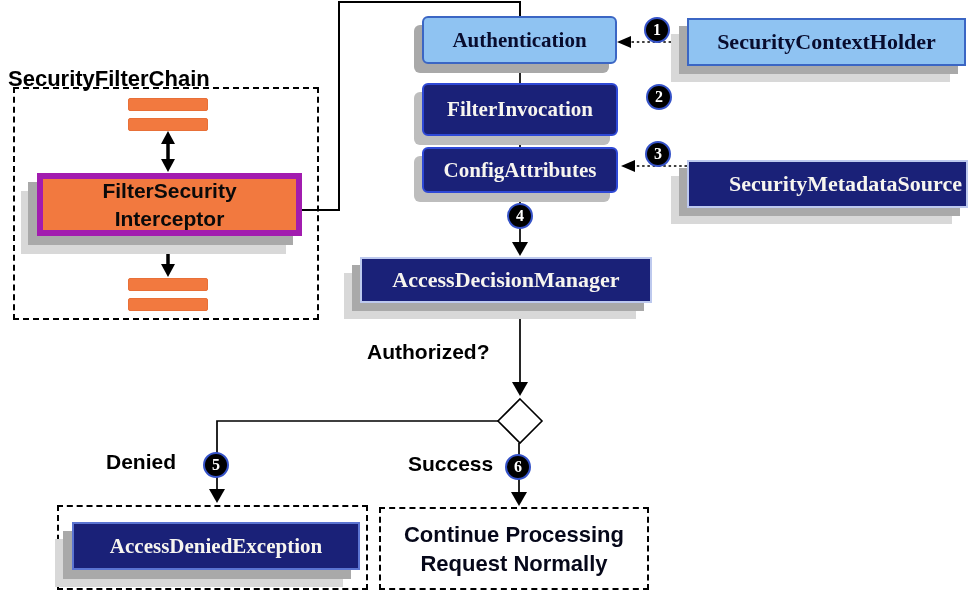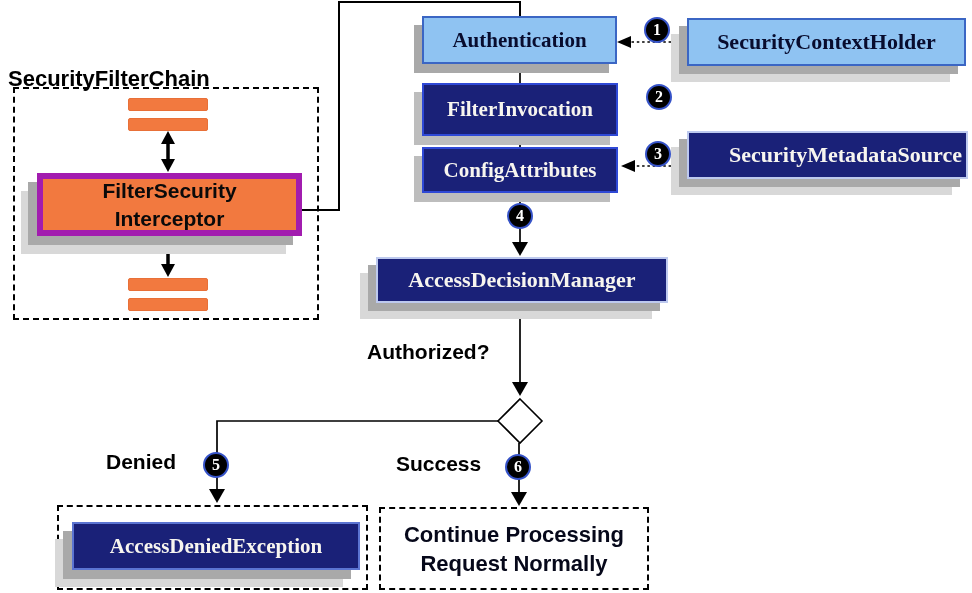--- a/index.html
+++ b/index.html
@@ -19,21 +19,21 @@
   html,body{margin:0;padding:0;background:#ffffff;}
   .canvas{
     position:relative;width:972px;height:593px;background:#ffffff;
     font-family:"Liberation Sans",sans-serif;overflow:hidden;
   }
   .overlay{position:absolute;left:0;top:0;width:972px;height:593px;z-index:1;pointer-events:none;}
   .dashedbox{position:absolute;border:2px dashed #000;background:transparent;z-index:0;box-sizing:border-box;}
   .label{position:absolute;font-weight:bold;color:#000;white-space:nowrap;z-index:3;}
   .node{position:absolute;display:flex;align-items:center;justify-content:center;
         font-family:"Liberation Serif",serif;font-weight:bold;z-index:2;box-sizing:border-box;}
-  .rounded{border-radius:0;}
+  .rounded{border-radius:6px;}
   .blue{background:var(--light_blue);border:2px solid var(--blue_border);color:var(--text_dark);
         box-shadow:-8px 9px 0 var(--shadow_dark);}
   .navy{background:var(--navy);border:2px solid var(--navy_border);color:var(--text_light);
         box-shadow:-8px 9px 0 #bdbdbd;}
   .navyrect{background:var(--navy);border:2px solid var(--pale_border);color:var(--text_light);
         box-shadow:-8px 8px 0 var(--shadow_dark),-16px 16px 0 var(--shadow_light);}
   .bluerect{background:var(--light_blue);border:2px solid var(--blue_border);color:var(--text_dark);
         box-shadow:-8px 8px 0 var(--shadow_dark),-16px 16px 0 var(--shadow_light);}
   .fsi{position:absolute;left:37px;top:173px;width:265px;height:63px;background:var(--orange);
        border:6px solid #a21caf;display:flex;flex-direction:column;align-items:center;justify-content:center;
@@ -93,35 +93,35 @@
   <div class="bar" style="top:278px;"></div>
   <div class="bar" style="top:298px;"></div>
   <div class="fsi">
     <span>FilterSecurity</span>
     <span>Interceptor</span>
   </div>
 
   <div class="node rounded blue" style="left:422px;top:16px;width:195px;height:48px;font-size:21px;">Authentication</div>
   <div class="node rounded navy" style="left:422px;top:83px;width:196px;height:53px;font-size:21px;">FilterInvocation</div>
   <div class="node rounded navy" style="left:422px;top:147px;width:196px;height:46px;font-size:21px;">ConfigAttributes</div>
-  <div class="node navyrect" style="left:376px;top:257px;width:292px;height:46px;font-size:22px;">AccessDecisionManager</div>
+  <div class="node navyrect" style="left:360px;top:257px;width:292px;height:46px;font-size:22px;">AccessDecisionManager</div>
 
   <div class="node bluerect" style="left:687px;top:18px;width:279px;height:48px;font-size:22px;">SecurityContextHolder</div>
-  <div class="node navyrect" style="left:687px;top:131px;width:281px;height:48px;font-size:22px;padding-left:36px;">SecurityMetadataSource</div>
+  <div class="node navyrect" style="left:687px;top:160px;width:281px;height:48px;font-size:22px;padding-left:36px;">SecurityMetadataSource</div>
 
   <div class="badge" style="left:644px;top:17px;">1</div>
   <div class="badge" style="left:646px;top:84px;">2</div>
   <div class="badge" style="left:645px;top:141px;">3</div>
   <div class="badge" style="left:507px;top:203px;">4</div>
   <div class="badge" style="left:203px;top:452px;">5</div>
   <div class="badge" style="left:505px;top:454px;">6</div>
 
   <div class="label" style="left:367px;top:340px;font-size:21px;">Authorized?</div>
   <div class="label" style="left:106px;top:450px;font-size:21px;">Denied</div>
-  <div class="label" style="left:396px;top:452px;font-size:21px;">Success</div>
+  <div class="label" style="left:408px;top:452px;font-size:21px;">Success</div>
 
   <div class="dashedbox" style="left:57px;top:505px;width:311px;height:85px;"></div>
   <div class="node" style="left:72px;top:522px;width:288px;height:48px;font-size:21px;background:var(--navy);
        border:2px solid var(--ade_border);color:var(--text_light);
        box-shadow:-9px 9px 0 var(--shadow_dark),-17px 17px 0 var(--shadow_light);">AccessDeniedException</div>
 
   <div class="dashedbox" style="left:379px;top:507px;width:270px;height:83px;"></div>
   <div class="outcome-text" style="left:389px;top:509px;width:250px;height:79px;font-size:22px;line-height:29px;">
     <span>Continue Processing</span>
     <span>Request Normally</span>

